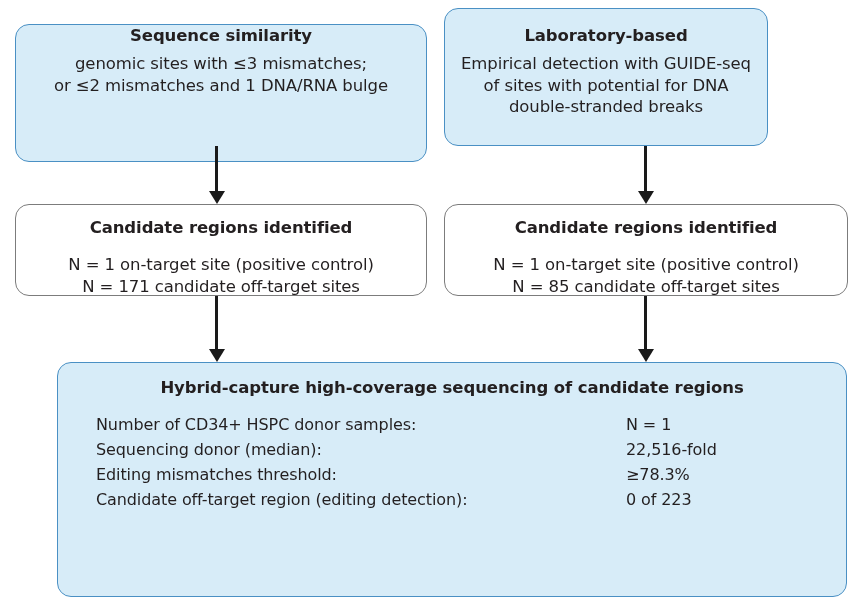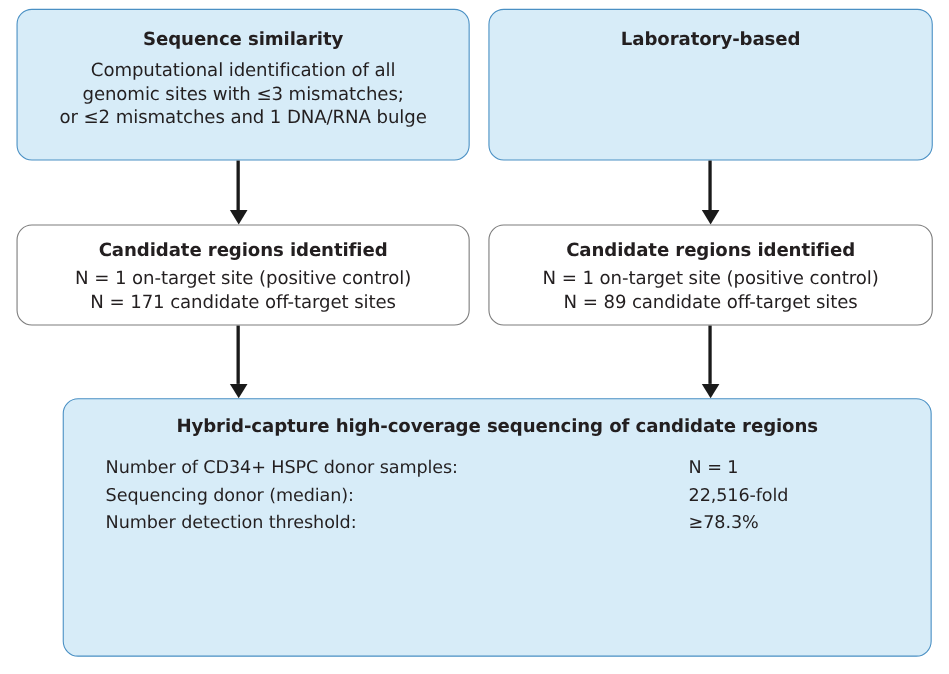--- a/index.html
+++ b/index.html
@@ -32,44 +32,45 @@
     align-items: center;
     justify-content: flex-start;
   }
   .node.blue {
     background: #d7ecf8;
     border: 1.6px solid #4a90c4;
   }
   .node.white {
     background: #ffffff;
     border: 1.4px solid #7c7c7c;
+    gap: 12px;
   }
 
   .node-title {
     font-weight: bold;
     font-size: 16.5px;
     line-height: 1.28;
     text-align: center;
     letter-spacing: -0.1px;
   }
   .node-body {
     font-size: 16.5px;
     line-height: 1.30;
     text-align: center;
     letter-spacing: -0.1px;
   }
   .node-body .ln { display: block; white-space: nowrap; }
 
   
   #box-sequence-similarity {
-    left: 15px;  top: 8px;  width: 412px; height: 138px;
-    padding-top: 16px;
+    left: 15px;  top: 24px;  width: 412px; height: 138px;
+    padding-top: 0;
   }
   #box-laboratory-based {
-    left: 444px; top: 8px;  width: 404px; height: 138px;
+    left: 444px; top: 8px;  width: 324px; height: 138px;
     padding-top: 16px;
   }
   .node.blue .node-title { margin-bottom: 7px; }
 
   
   #box-candidate-left {
     left: 15px;  top: 204px; width: 412px; height: 92px;
     padding-top: 12px;
   }
   #box-candidate-right {
@@ -137,28 +138,32 @@
   #arrow-candR-to-hyb .head  { top: 53px; }
 </style>
 </head>
 <body>
 
 <div class="canvas">
 
   <div class="node blue" id="box-sequence-similarity">
     <div class="node-title">Sequence similarity</div>
     <div class="node-body">
-      <span class="ln">Computational identification of all</span>
       <span class="ln">genomic sites with ≤3 mismatches;</span>
       <span class="ln">or ≤2 mismatches and 1 DNA/RNA bulge</span>
     </div>
   </div>
 
   <div class="node blue" id="box-laboratory-based">
     <div class="node-title">Laboratory-based</div>
+    <div class="node-body">
+      <span class="ln">Empirical detection with GUIDE-seq</span>
+      <span class="ln">of sites with potential for DNA</span>
+      <span class="ln">double-stranded breaks</span>
+    </div>
   </div>
 
   <div class="arrow" id="arrow-seq-to-cand">
     <div class="shaft"></div>
     <div class="head"></div>
   </div>
   <div class="arrow" id="arrow-lab-to-cand">
     <div class="shaft"></div>
     <div class="head"></div>
   </div>
@@ -168,21 +173,21 @@
     <div class="node-body">
       <span class="ln">N = 1 on-target site (positive control)</span>
       <span class="ln">N = 171 candidate off-target sites</span>
     </div>
   </div>
 
   <div class="node white" id="box-candidate-right">
     <div class="node-title">Candidate regions identified</div>
     <div class="node-body">
       <span class="ln">N = 1 on-target site (positive control)</span>
-      <span class="ln">N = 89 candidate off-target sites</span>
+      <span class="ln">N = 85 candidate off-target sites</span>
     </div>
   </div>
 
   <div class="arrow" id="arrow-candL-to-hyb">
     <div class="shaft"></div>
     <div class="head"></div>
   </div>
   <div class="arrow" id="arrow-candR-to-hyb">
     <div class="shaft"></div>
     <div class="head"></div>
@@ -194,20 +199,24 @@
       <tbody>
         <tr>
           <td class="kv-label">Number of CD34+ HSPC donor samples:</td>
           <td class="kv-value">N = 1</td>
         </tr>
         <tr>
           <td class="kv-label">Sequencing donor (median):</td>
           <td class="kv-value">22,516-fold</td>
         </tr>
         <tr>
-          <td class="kv-label">Number detection threshold:</td>
+          <td class="kv-label">Editing mismatches threshold:</td>
           <td class="kv-value">≥78.3%</td>
+        </tr>
+        <tr>
+          <td class="kv-label">Candidate off-target region (editing detection):</td>
+          <td class="kv-value">0 of 223</td>
         </tr>
       </tbody>
     </table>
   </div>
 
 </div>
 
 </body></html>

